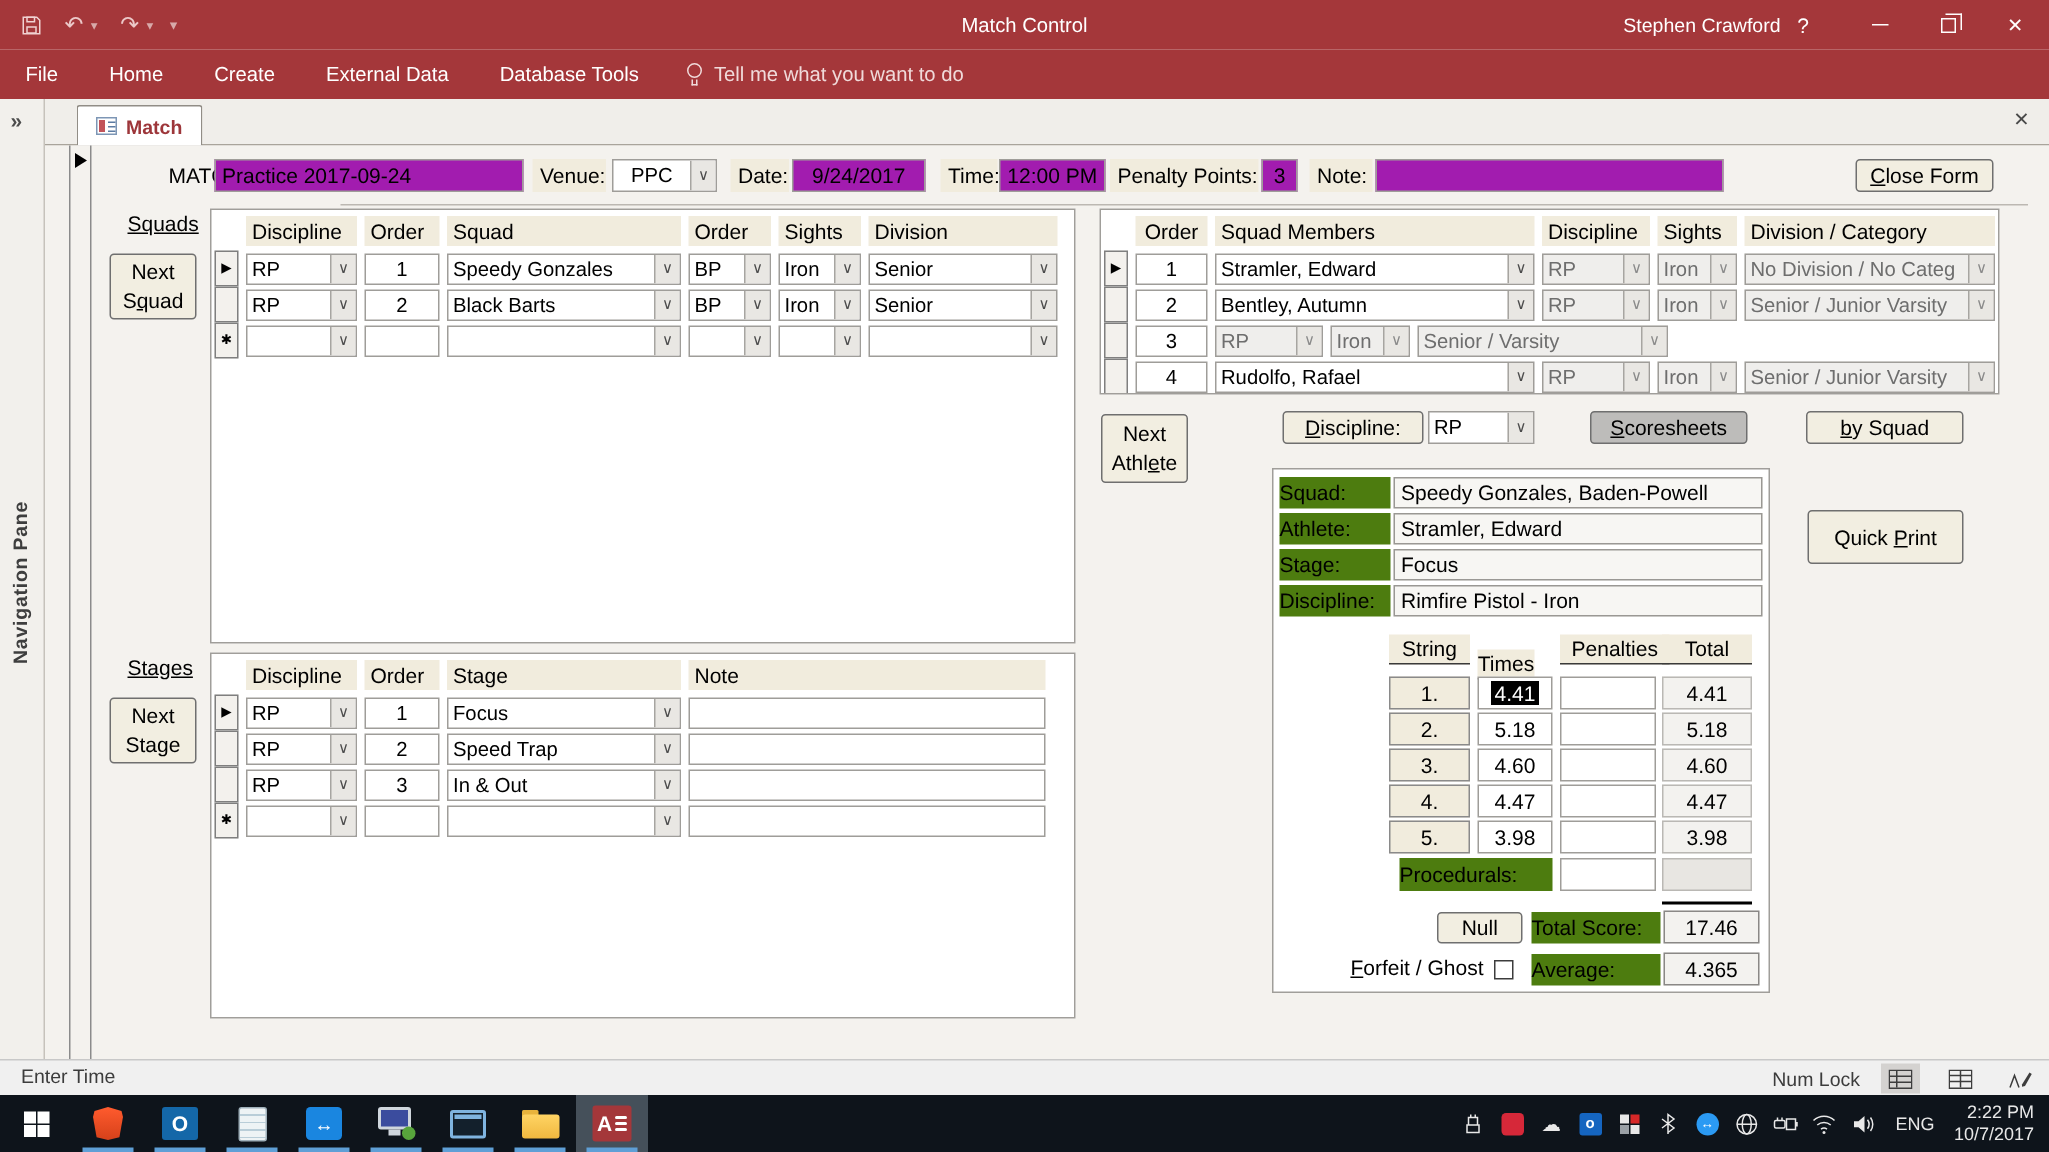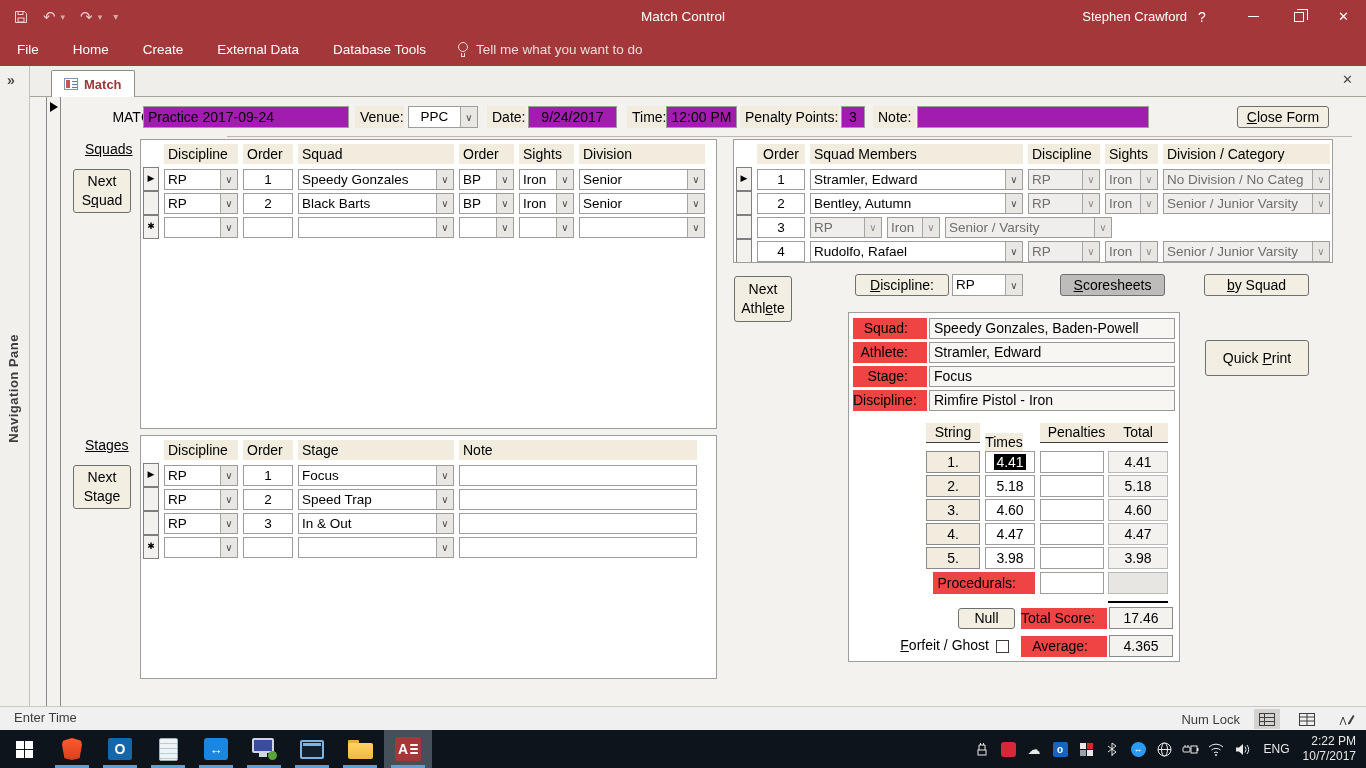--- a/index.html
+++ b/index.html
@@ -73,21 +73,21 @@
 .rsel{width:16px;min-width:16px;height:24px;background:#f3f1ed;border:1px solid #7f7f7f;margin-top:-1px;display:flex;align-items:center;justify-content:center;font-size:9px;line-height:1;color:#000}
 .ctb{border:1px solid #9f9d99;background:#fff;height:21px;padding:1px 3px;font-size:13.5px;line-height:17px;white-space:nowrap;overflow:hidden}
 .ctr{text-align:center}
 
 .w74{width:74px;min-width:74px}.w50{width:50px;min-width:50px}.w156{width:156px;min-width:156px}
 .w55{width:55px;min-width:55px}.w126{width:126px;min-width:126px}.w238{width:238px;min-width:238px}
 .w48{width:48px;min-width:48px}.w213{width:213px;min-width:213px}.w72{width:72px;min-width:72px}
 .w53{width:53px;min-width:53px}.w167{width:167px;min-width:167px}
 
 
-.slbl{position:absolute;background:#ef4444;height:21px;line-height:21px;text-align:right;padding-right:19px;white-space:nowrap}
+.slbl{position:absolute;background:#4d7c0f;height:21px;line-height:21px;text-align:left;padding-right:5px;white-space:nowrap}
 .sval{position:absolute;height:21px;line-height:19px;border:1px solid #9a9894;background:#f7f6f3;padding:0 4px;white-space:nowrap;overflow:hidden}
 .shdr{position:absolute;background:#f1ecdd;height:20px;line-height:19px;text-align:center;border-bottom:1px solid #3a3a3a}
 .scell{position:absolute;height:22px;line-height:20px;text-align:center}
 .s-str{background:#f1ecdd;border:1px solid #8a8a8a}
 .s-time,.s-pen{background:#fff;border:1px solid #9f9d99}
 .s-tot{background:#f3f2ef;border:1px solid #bab8b4}
 .s-tot.gray{background:#e8e6e2}
 .selval{background:#000;color:#fff;padding:0 2px}
 .sumline{position:absolute;height:2px;background:#000}
 .chk{position:absolute;width:13px;height:13px;border:1px solid #3c3c3c;background:#fff}

